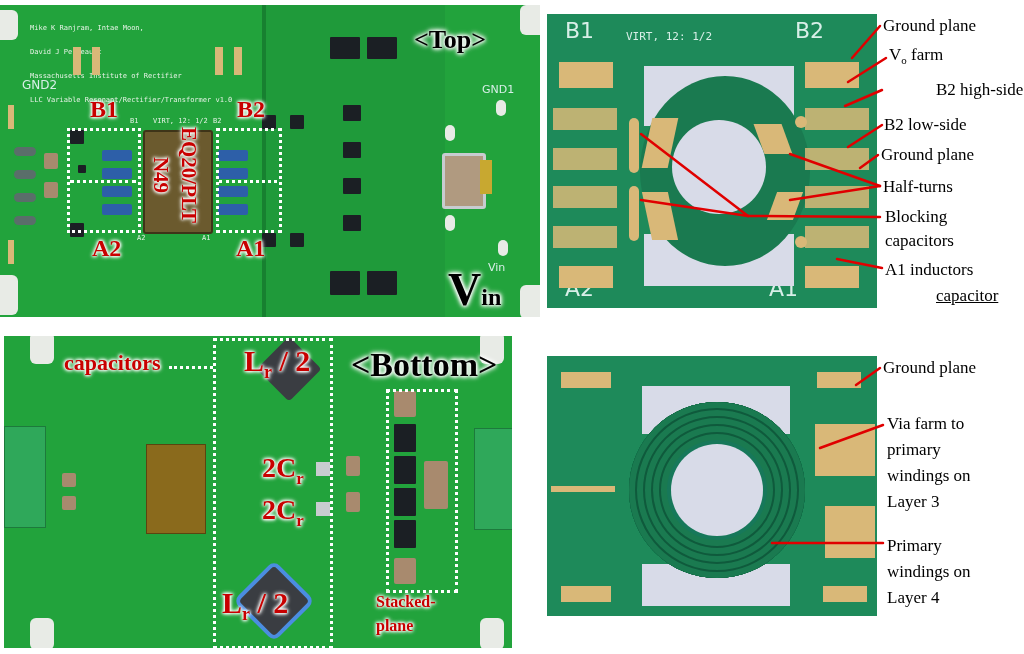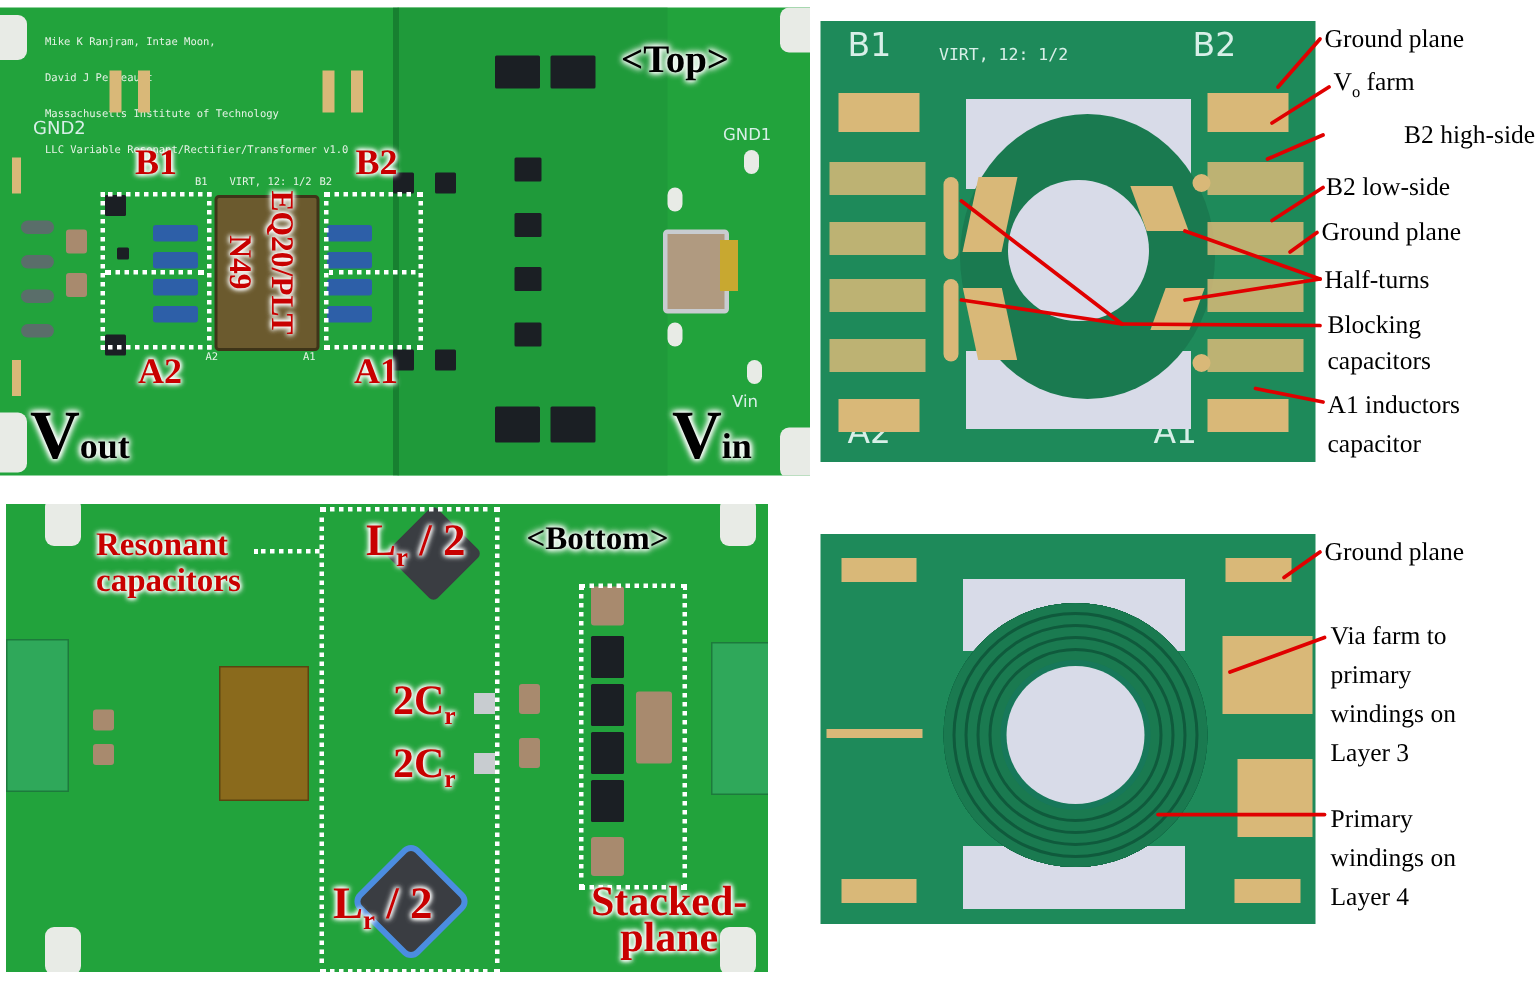--- a/index.html
+++ b/index.html
@@ -28,21 +28,21 @@
 <body>
 
 <div class="panel pcb" style="left:0;top:5px;width:540px;height:312px;">
 
   <div style="position:absolute;left:265px;top:0;width:180px;height:312px;background:#1f9a3a;"></div>
   <div style="position:absolute;left:262px;top:0;width:4px;height:312px;background:#178030;"></div>
 
   <div class="silk" style="left:30px;top:3px;">
     <div>Mike K Ranjram, Intae Moon,</div>
     <div>David J Perreault</div>
-    <div>Massachusetts Institute of Technology</div>
+    <div>Massachusetts Institute of Rectifier</div>
     <div>LLC Variable Resonant/Rectifier/Transformer v1.0</div>
   </div>
 
   <div class="post" style="left:-6px;top:5px;width:24px;height:30px;"></div>
   <div class="post" style="left:520px;top:0;width:26px;height:30px;"></div>
   <div class="post" style="left:-6px;top:270px;width:24px;height:40px;"></div>
   <div class="post" style="left:520px;top:280px;width:26px;height:34px;"></div>
 
   <div class="silk-lg" style="left:22px;top:73px;font-size:12px;">GND2</div>
   <div class="silk-lg" style="left:482px;top:78px;font-size:11px;text-align:right;">GND1</div>
@@ -109,23 +109,20 @@
   <div class="post" style="left:498px;top:235px;width:10px;height:16px;"></div>
 
   <div class="black-label" style="left:414px;top:22px;font-size:26px;">&lt;Top&gt;</div>
   <div class="red-label" style="left:90px;top:92px;font-size:24px;">B1</div>
   <div class="red-label" style="left:237px;top:92px;font-size:24px;">B2</div>
   <div class="red-label" style="left:92px;top:231px;font-size:24px;">A2</div>
   <div class="red-label" style="left:236px;top:231px;font-size:24px;">A1</div>
   <div class="red-label" style="left:170px;top:170px;font-size:21px;transform:translate(-50%,-50%) rotate(90deg);transform-origin:center;left:188px;">EQ20/PLT</div>
   <div class="red-label" style="left:160px;top:170px;font-size:21px;transform:translate(-50%,-50%) rotate(90deg);transform-origin:center;">N49</div>
 
-  <div class="black-label" style="left:20px;top:262px;font-size:46px;">
-    <span>V</span><span style="font-size:24px;">out</span>
-  </div>
   <div class="black-label" style="left:448px;top:262px;font-size:46px;">
     <span>V</span><span style="font-size:24px;">in</span>
   </div>
 </div>
 
 <div class="panel pcb-dark" style="left:547px;top:14px;width:330px;height:294px;">
   <div class="silk-lg" style="left:18px;top:4px;font-size:22px;">B1</div>
   <div class="silk-lg" style="left:248px;top:4px;font-size:22px;">B2</div>
   <div class="silk-lg" style="left:79px;top:16px;font-size:11px;font-family:'DejaVu Sans Mono',monospace;">VIRT, 12: 1/2</div>
   <div class="silk-lg" style="left:18px;top:262px;font-size:22px;">A2</div>
@@ -162,21 +159,21 @@
 
 <div class="callout" style="left:883px;top:16px;">Ground plane</div>
 <div class="callout" style="left:889px;top:45px;"><span>V</span><sub style="font-size:11px;">o</sub><span> farm</span></div>
 <div class="callout" style="left:936px;top:80px;">B2 high-side</div>
 <div class="callout" style="left:884px;top:115px;">B2 low-side</div>
 <div class="callout" style="left:881px;top:145px;">Ground plane</div>
 <div class="callout" style="left:883px;top:177px;">Half-turns</div>
 <div class="callout" style="left:885px;top:207px;">Blocking</div>
 <div class="callout" style="left:885px;top:231px;">capacitors</div>
 <div class="callout" style="left:885px;top:260px;">A1 inductors</div>
-<div class="callout" style="left:885px;top:286px;">capacitor</div>
+<div class="callout" style="left:936px;top:286px;text-decoration:underline;">capacitor</div>
 
 <div class="panel pcb" style="left:4px;top:336px;width:508px;height:312px;">
   <div class="post" style="left:26px;top:-4px;width:24px;height:32px;"></div>
   <div class="post" style="left:476px;top:-4px;width:24px;height:32px;"></div>
   <div class="post" style="left:26px;top:282px;width:24px;height:32px;"></div>
   <div class="post" style="left:476px;top:282px;width:24px;height:32px;"></div>
 
   <div class="connector" style="left:0;top:90px;width:40px;height:100px;"></div>
   <div class="connector" style="left:470px;top:92px;width:38px;height:100px;"></div>
 
@@ -199,37 +196,36 @@
   <div style="position:absolute;left:245px;top:240px;width:50px;height:50px;background:#3a3d42;transform:rotate(45deg);border-radius:4px;box-shadow:0 0 0 4px #4b8de0;"></div>
 
   <div style="position:absolute;left:312px;top:126px;width:14px;height:14px;background:#c8ccd0;"></div>
   <div style="position:absolute;left:312px;top:166px;width:14px;height:14px;background:#c8ccd0;"></div>
 
   <div class="dotbox" style="left:209px;top:2px;width:114px;height:305px;"></div>
   <div class="dotbox" style="left:382px;top:53px;width:66px;height:198px;"></div>
   <div style="position:absolute;left:165px;top:30px;width:44px;border-top:3px dotted #fff;"></div>
 
   <div class="red-label" style="left:60px;top:15px;font-size:22px;line-height:24px;">
-    <div>Resonant</div>
     <div>capacitors</div>
   </div>
   <div class="red-label" style="left:240px;top:10px;font-size:30px;">
     <span>L</span><sub style="font-size:18px;">r</sub><span> / 2</span>
   </div>
   <div class="red-label" style="left:258px;top:118px;font-size:28px;">
     <span>2C</span><sub style="font-size:17px;">r</sub>
   </div>
   <div class="red-label" style="left:258px;top:160px;font-size:28px;">
     <span>2C</span><sub style="font-size:17px;">r</sub>
   </div>
   <div class="red-label" style="left:218px;top:252px;font-size:30px;">
     <span>L</span><sub style="font-size:18px;">r</sub><span> / 2</span>
   </div>
-  <div class="black-label" style="left:347px;top:12px;font-size:22px;">&lt;Bottom&gt;</div>
-  <div class="red-label" style="left:390px;top:254px;font-size:28px;line-height:24px;text-align:center;">
+  <div class="black-label" style="left:347px;top:12px;font-size:34px;">&lt;Bottom&gt;</div>
+  <div class="red-label" style="left:372px;top:254px;font-size:16px;line-height:24px;">
     <div>Stacked-</div>
     <div>plane</div>
   </div>
 </div>
 
 <div class="panel pcb-dark" style="left:547px;top:356px;width:330px;height:260px;">
   <div class="hole" style="left:95px;top:30px;width:148px;height:48px;"></div>
   <div class="hole" style="left:95px;top:208px;width:148px;height:42px;"></div>
   <div style="position:absolute;left:82px;top:46px;width:176px;height:176px;border-radius:50%;background:#17785a;box-shadow:inset 0 0 0 6px #1a7a50, inset 0 0 0 8px #0f5a3c, inset 0 0 0 14px #1a7a50, inset 0 0 0 16px #0f5a3c, inset 0 0 0 22px #1a7a50, inset 0 0 0 24px #0f5a3c, inset 0 0 0 30px #1a7a50, inset 0 0 0 32px #0f5a3c, inset 0 0 0 38px #1a7a50;"></div>
   <div class="hole" style="left:124px;top:88px;width:92px;height:92px;border-radius:50%;"></div>

